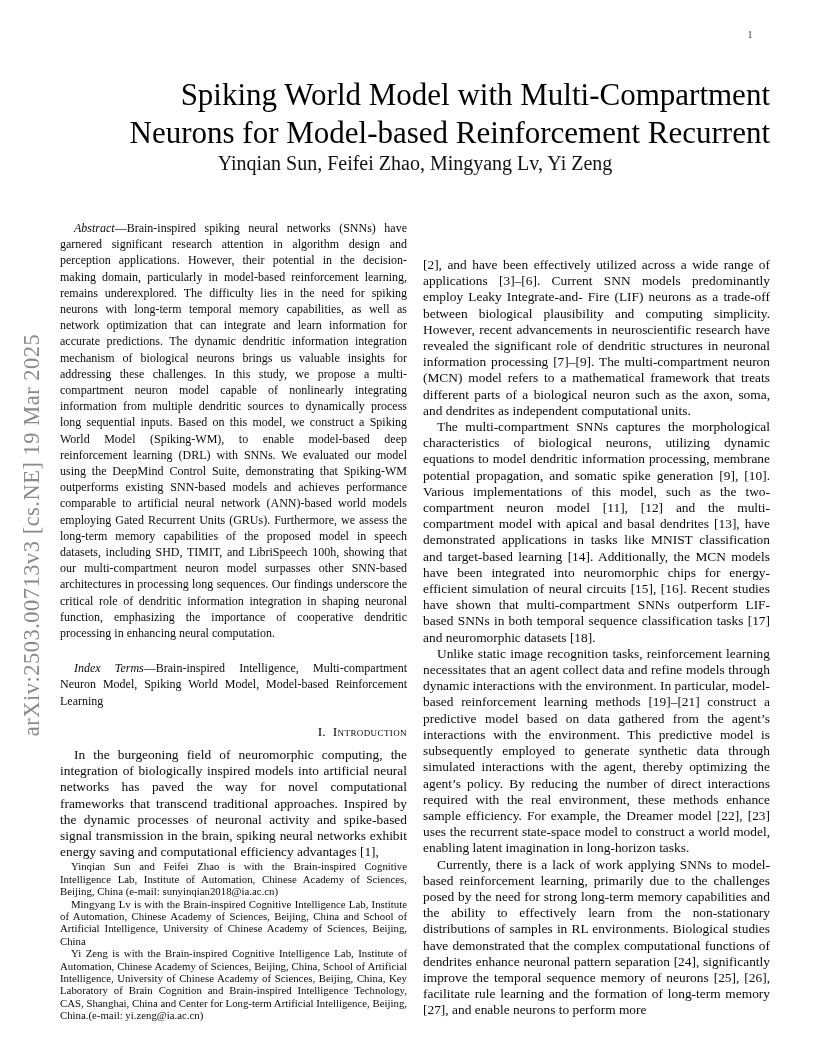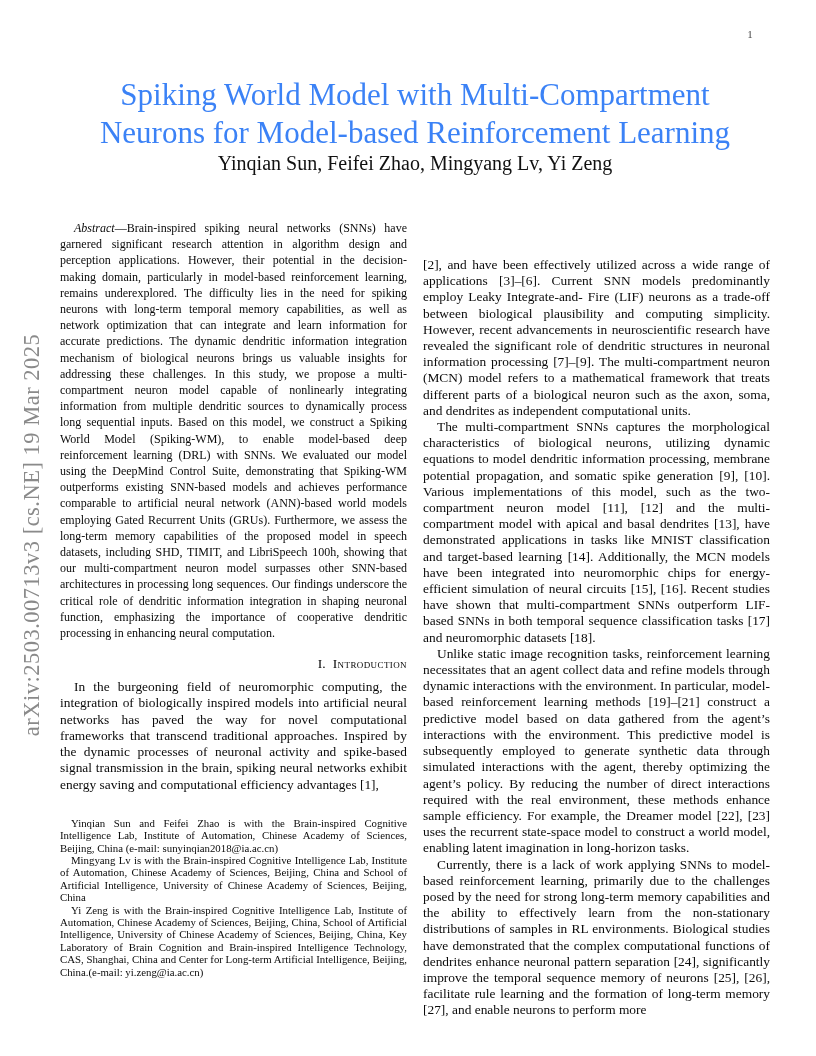--- a/index.html
+++ b/index.html
@@ -42,21 +42,22 @@
     left: 60px; top: 76px;
     width: 710px;
   }
 
   header { text-align: center; }
   .title-line {
     display: block;
     font-size: 31px;
     line-height: 37.5px;
     font-weight: normal;
-    color: #3b82f6;
+    color: #000000;
+    text-align: right;
   }
   .authors {
     margin-top: 1px;
     font-size: 20px;
     color: #111;
   }
 
   .columns {
     margin-top: 45px;
     display: flex;
@@ -112,31 +113,32 @@
 
   <div class="arxiv-sidebar">arXiv:2503.00713v3  [cs.NE]  19 Mar 2025</div>
 
   <div class="page-number">1</div>
 
   <div class="content">
 
     <header>
       <h1 style="margin:0; font-weight:normal;">
         <span class="title-line">Spiking World Model with Multi-Compartment</span>
-        <span class="title-line">Neurons for Model-based Reinforcement Learning</span>
+        <span class="title-line">Neurons for Model-based Reinforcement Recurrent</span>
       </h1>
       <div class="authors">Yinqian Sun, Feifei Zhao, Mingyang Lv, Yi Zeng</div>
     </header>
 
     <div class="columns">
 
       <div class="col col-left">
 
         <p class="abstract"><span class="lead-label">Abstract</span><span>—Brain-inspired spiking neural networks (SNNs) have garnered significant research attention in algorithm design and perception applications. However, their potential in the decision-making domain, particularly in model-based reinforcement learning, remains underexplored. The difficulty lies in the need for spiking neurons with long-term temporal memory capabilities, as well as network optimization that can integrate and learn information for accurate predictions. The dynamic dendritic information integration mechanism of biological neurons brings us valuable insights for addressing these challenges. In this study, we propose a multi-compartment neuron model capable of nonlinearly integrating information from multiple dendritic sources to dynamically process long sequential inputs. Based on this model, we construct a Spiking World Model (Spiking-WM), to enable model-based deep reinforcement learning (DRL) with SNNs. We evaluated our model using the DeepMind Control Suite, demonstrating that Spiking-WM outperforms existing SNN-based models and achieves performance comparable to artificial neural network (ANN)-based world models employing Gated Recurrent Units (GRUs). Furthermore, we assess the long-term memory capabilities of the proposed model in speech datasets, including SHD, TIMIT, and LibriSpeech 100h, showing that our multi-compartment neuron model surpasses other SNN-based architectures in processing long sequences. Our findings underscore the critical role of dendritic information integration in shaping neuronal function, emphasizing the importance of cooperative dendritic processing in enhancing neural computation.</span></p>
 
+        <p class="index-terms"><span class="lead-label">Index Terms</span><span>—Brain-inspired Intelligence, Multi-compartment Neuron Model, Spiking World Model, Model-based Reinforcement Learning</span></p>
 
         <h2 class="section-heading"><span class="sec-num">I.</span><span class="sc">Introduction</span></h2>
 
         <p class="body-par">In the burgeoning field of neuromorphic computing, the integration of biologically inspired models into artificial neural networks has paved the way for novel computational frameworks that transcend traditional approaches. Inspired by the dynamic processes of neuronal activity and spike-based signal transmission in the brain, spiking neural networks exhibit energy saving and computational efficiency advantages [1],</p>
 
         <div class="footnotes">
           <p>Yinqian Sun and Feifei Zhao is with the Brain-inspired Cognitive Intelligence Lab, Institute of Automation, Chinese Academy of Sciences, Beijing, China (e-mail: sunyinqian2018@ia.ac.cn)</p>
           <p>Mingyang Lv is with the Brain-inspired Cognitive Intelligence Lab, Institute of Automation, Chinese Academy of Sciences, Beijing, China and School of Artificial Intelligence, University of Chinese Academy of Sciences, Beijing, China</p>
           <p>Yi Zeng is with the Brain-inspired Cognitive Intelligence Lab, Institute of Automation, Chinese Academy of Sciences, Beijing, China, School of Artificial Intelligence, University of Chinese Academy of Sciences, Beijing, China, Key Laboratory of Brain Cognition and Brain-inspired Intelligence Technology, CAS, Shanghai, China and Center for Long-term Artificial Intelligence, Beijing, China.(e-mail: yi.zeng@ia.ac.cn)</p>
 

